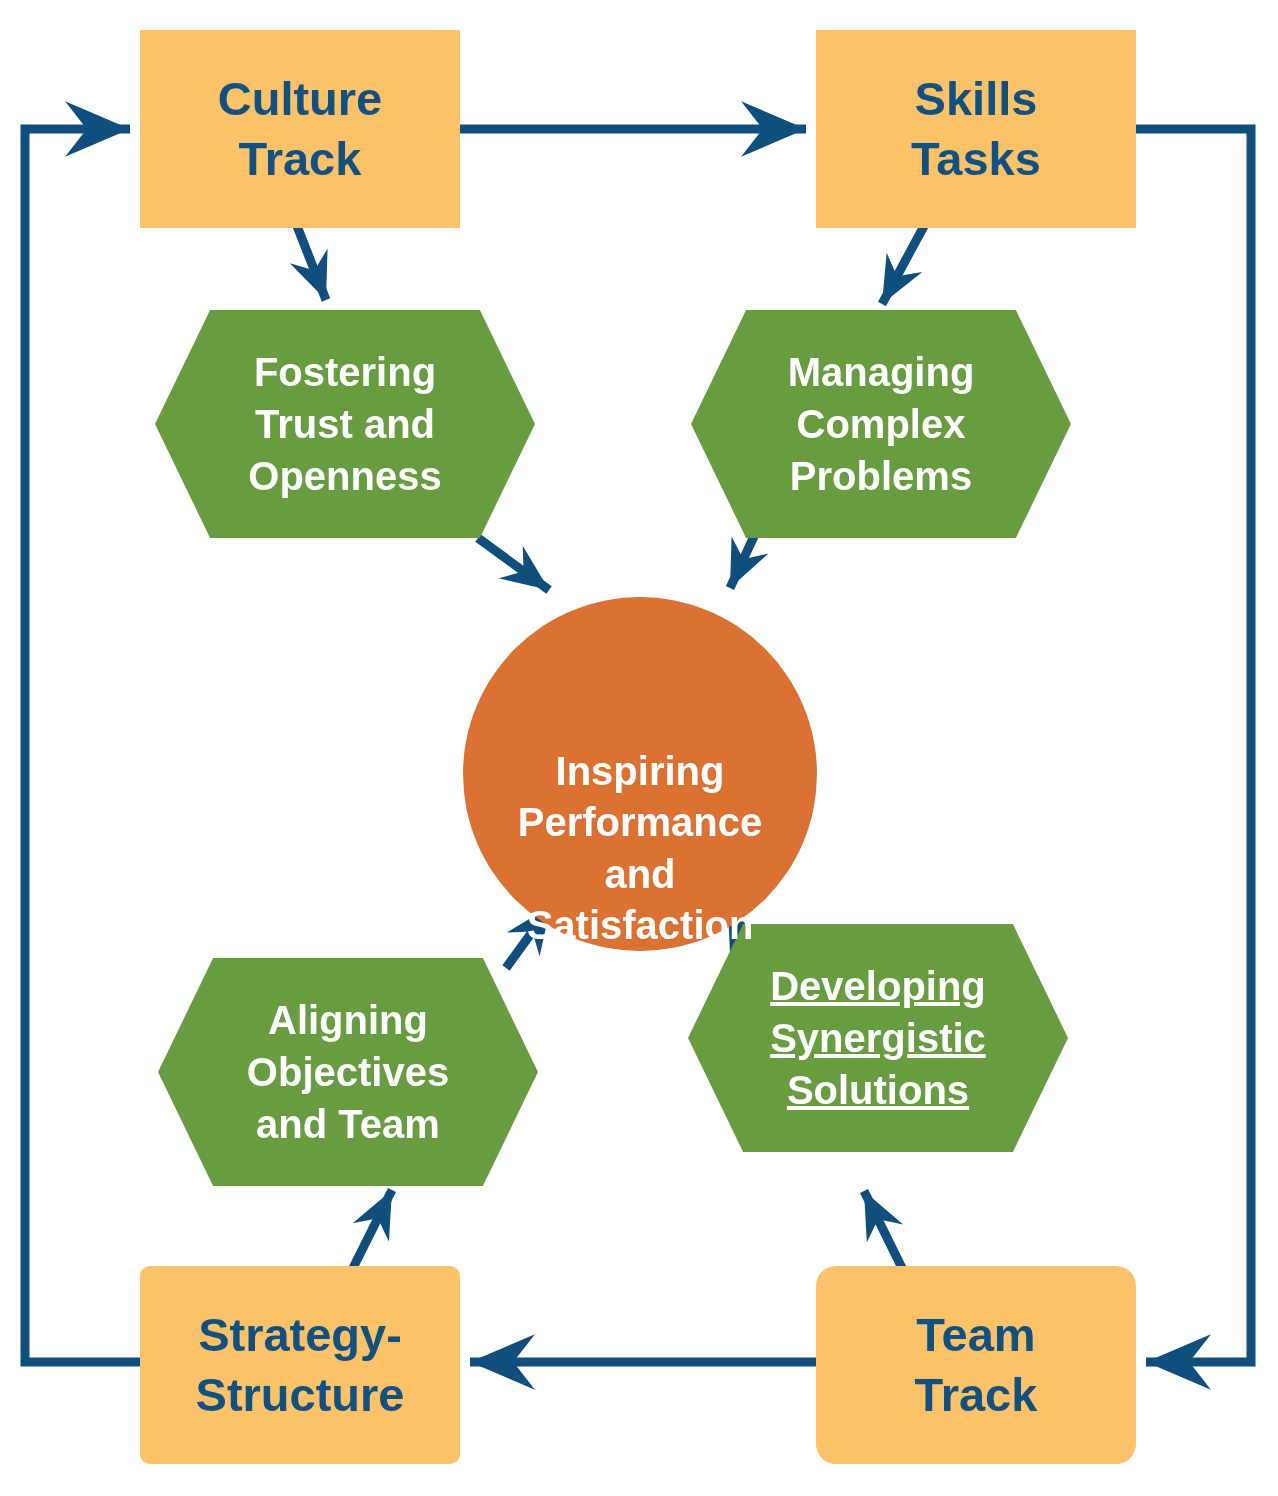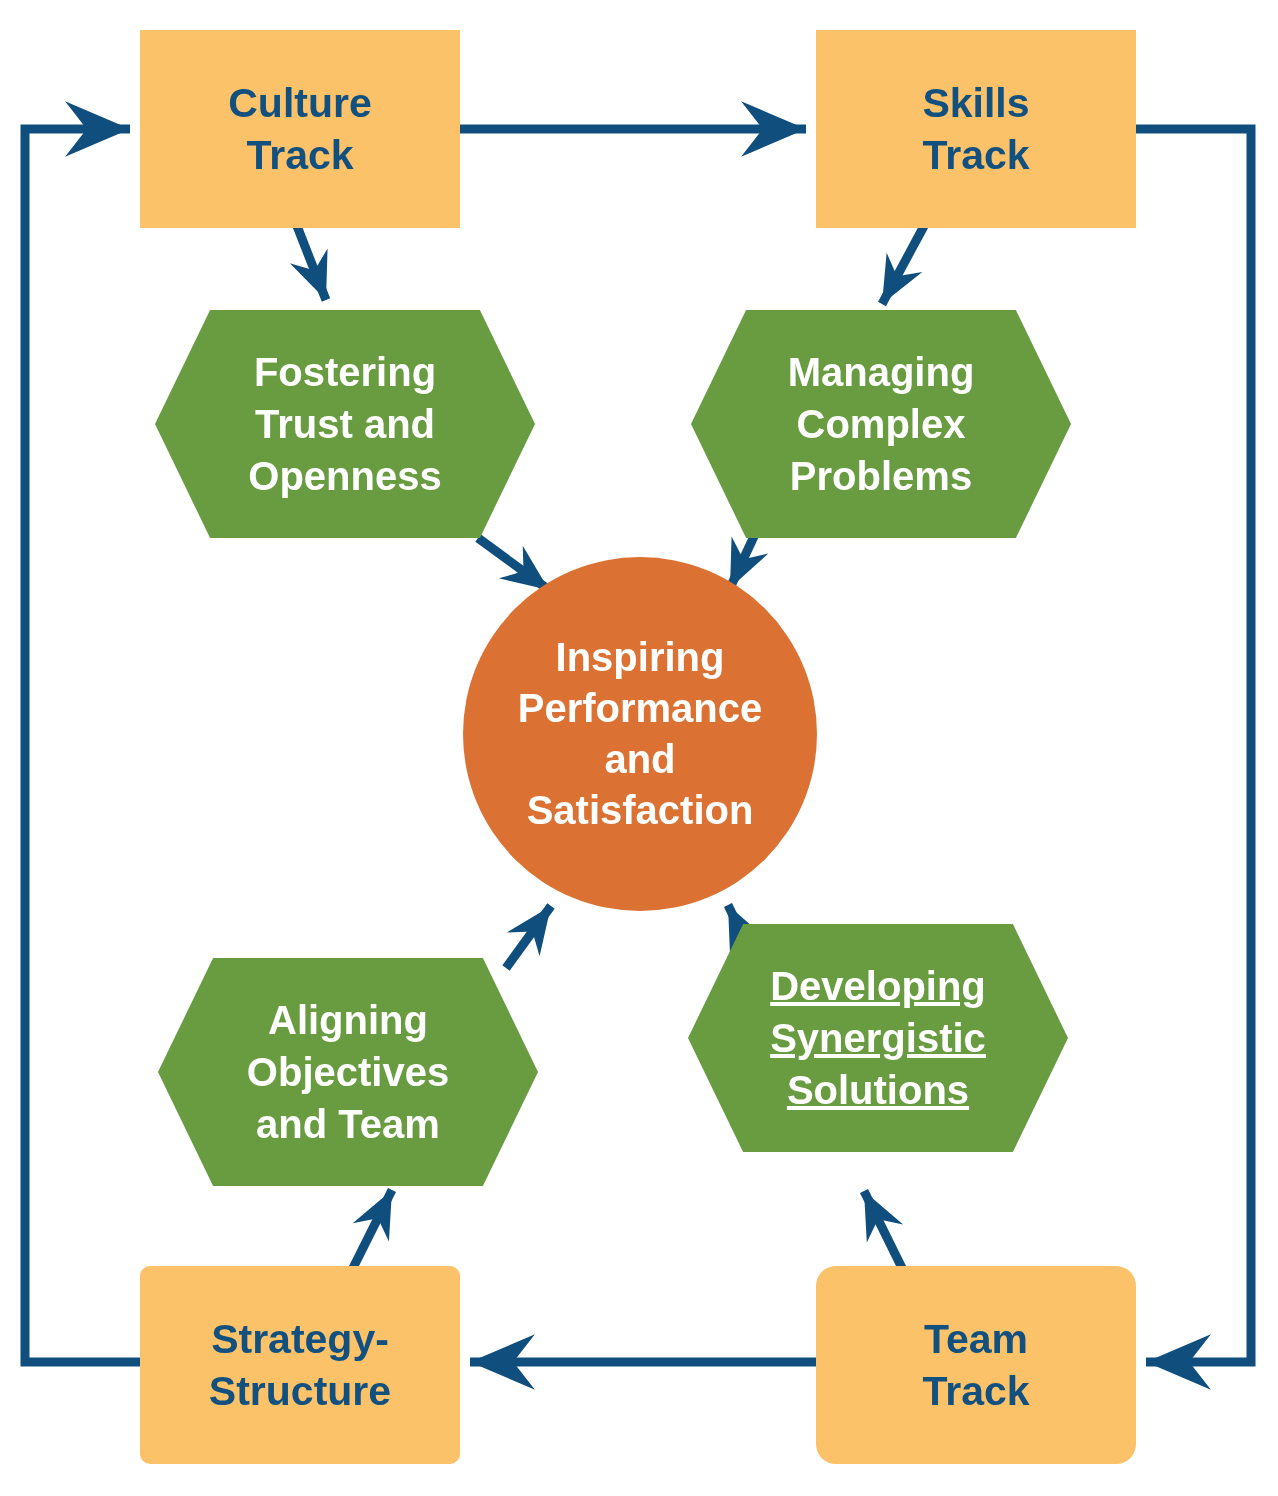--- a/index.html
+++ b/index.html
@@ -16,21 +16,21 @@
   .node{
     position:absolute;
     display:flex;align-items:center;justify-content:center;
     text-align:center;
   }
   .node span{white-space:pre-line;display:block;}
   .track{
     width:320px;height:198px;
     background:#FBC269;
     color:#11507F;
-    font-weight:bold;font-size:41px;line-height:1.28;
+    font-weight:bold;font-size:47px;line-height:1.28;
   }
   .hex{
     width:380px;height:228px;
     background:#699B41;
     color:#ffffff;
     font-weight:bold;font-size:40px;line-height:1.3;
     clip-path:polygon(14.5% 0, 85.5% 0, 100% 50%, 85.5% 100%, 14.5% 100%, 0 50%);
   }
   .circle{
     width:354px;height:354px;border-radius:50%;
@@ -69,21 +69,21 @@
     <path class="ln-s" d="M 506 968 L 551 906" marker-end="url(#dartS)"></path>
     <path class="ln-s" d="M 758 968 L 728 905" marker-end="url(#dartS)"></path>
   </svg>
 
   <div class="node track" style="left:140px;top:30px;">
     <span>Culture
 Track</span>
   </div>
   <div class="node track" style="left:816px;top:30px;">
     <span>Skills
-Track</span>
+Tasks</span>
   </div>
   <div class="node track" style="left:140px;top:1266px;border-radius:10px;">
     <span>Strategy-
 Structure</span>
   </div>
   <div class="node track" style="left:816px;top:1266px;border-radius:20px;">
     <span>Team
 Track</span>
   </div>
 
@@ -101,20 +101,20 @@
     <span>Aligning
 Objectives
 and Team</span>
   </div>
   <div class="node hex" style="left:688px;top:924px;text-decoration:underline;">
     <span>Developing
 Synergistic
 Solutions</span>
   </div>
 
-  <div class="node circle" style="left:463px;top:557px;">
+  <div class="node circle" style="left:463px;top:597px;align-items:flex-end;">
     <span>Inspiring
 Performance
 and
 Satisfaction</span>
   </div>
 
 </div>
 
 </body></html>

